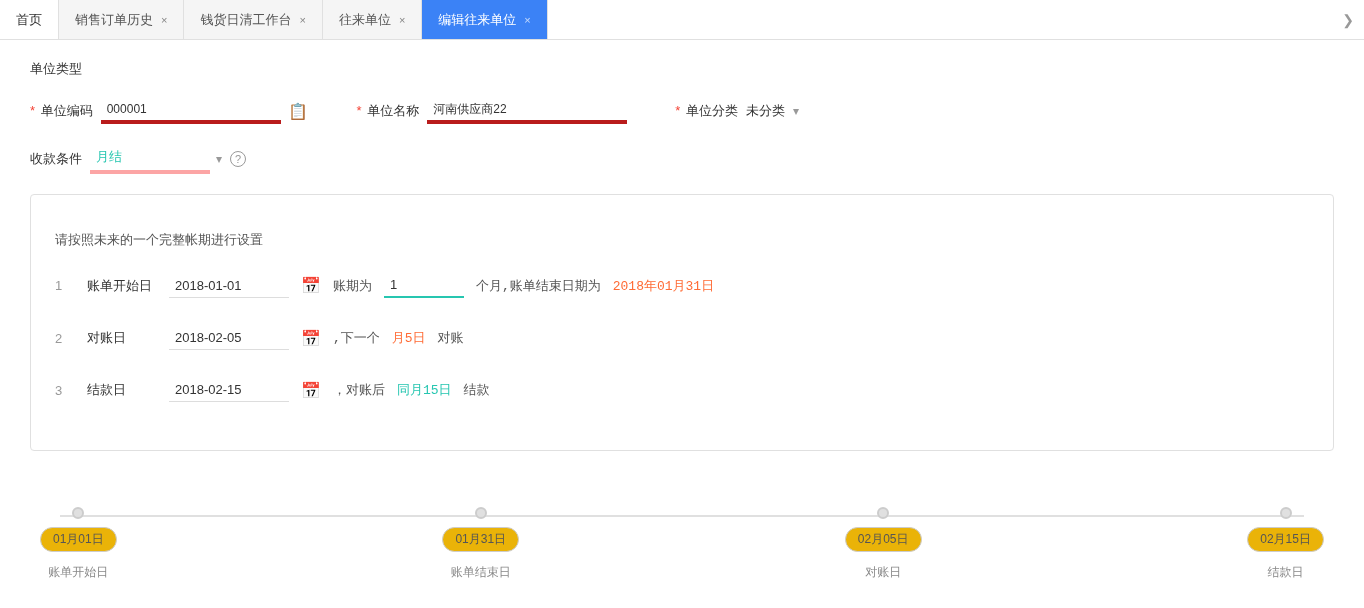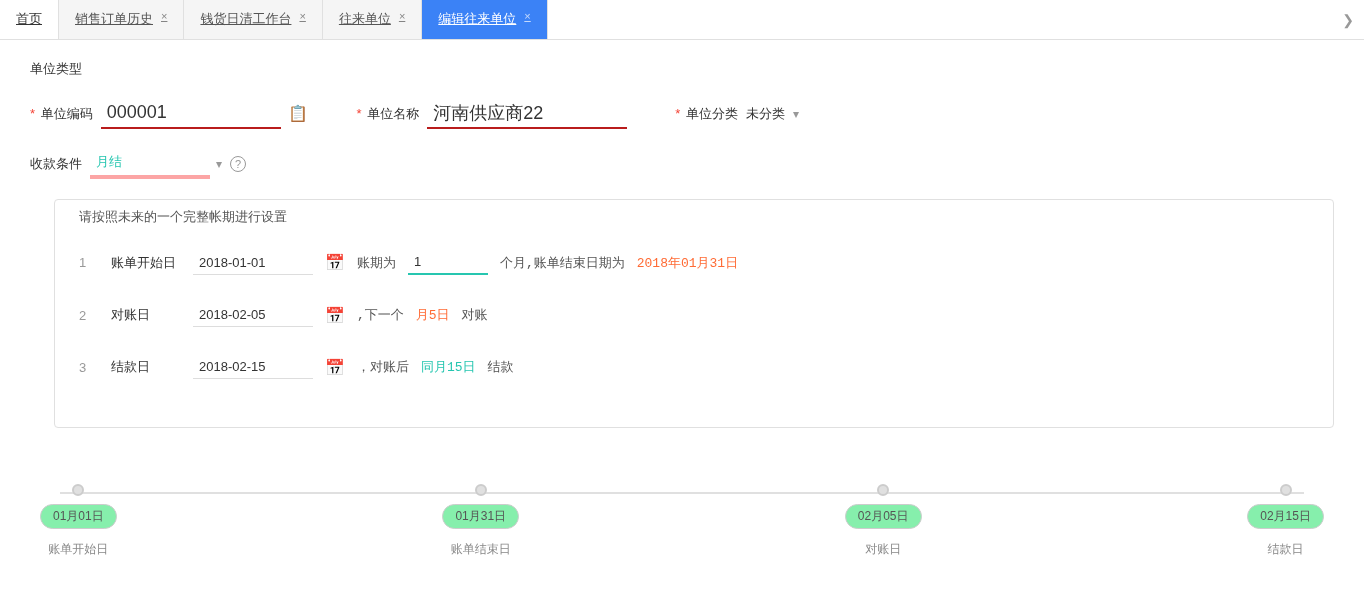--- a/index.html
+++ b/index.html
@@ -8,29 +8,29 @@
     
     .tab-bar {
       display: flex;
       background: #fff;
       border-bottom: 1px solid #e0e0e0;
       height: 40px;
       align-items: stretch;
     }
     .tab {
       display: flex;
+      align-items: center;
       padding: 10px 16px;
       cursor: pointer;
       border-right: 1px solid #e0e0e0;
       font-size: 13px;
       color: #555;
       gap: 8px;
       background: #f5f5f5;
       white-space: nowrap;
-      text-decoration: underline;
     }
     .tab.active {
       background: #3b82f6;
       color: #fff;
     }
     .tab.home {
       background: #fff;
       color: #333;
     }
     .tab-close {
@@ -95,23 +95,23 @@
       border-color: #26c6b0;
     }
     .radio-inner {
       width: 7px;
       height: 7px;
       border-radius: 50%;
       background: #26c6b0;
     }
     .text-input {
       border: none;
-      border-bottom: 2px solid #b91c1c;
+      border-bottom: 4px solid #b91c1c;
       outline: none;
-      font-size: 18px;
+      font-size: 12px;
       padding: 4px 6px;
       color: #333;
       background: transparent;
       width: 180px;
     }
     .field-group {
       display: flex;
       align-items: center;
       gap: 8px;
     }
@@ -152,24 +152,23 @@
     .unit-classify {
       display: flex;
       align-items: center;
       gap: 8px;
     }
 
     
     .settings-box {
       border: 1px solid #e0e0e0;
       border-radius: 4px;
-      padding: 8px 24px 20px;
+      padding: 36px 24px 20px;
       background: #fff;
       margin-bottom: 20px;
-      margin-left: 24px;
     }
     .settings-title {
       font-size: 13px;
       color: #555;
       margin-bottom: 24px;
     }
     .setting-row {
       display: flex;
       align-items: center;
       margin-bottom: 28px;
@@ -252,21 +251,21 @@
     }
     .point-dot {
       width: 12px;
       height: 12px;
       border-radius: 50%;
       background: #e0e0e0;
       border: 2px solid #ccc;
       z-index: 1;
     }
     .point-badge {
-      background: #86efac;
+      background: #eab308;
       border: 1px solid #ccc;
       border-radius: 20px;
       padding: 3px 12px;
       font-size: 12px;
       color: #555;
       white-space: nowrap;
     }
     .point-label {
       font-size: 12px;
       color: #888;

